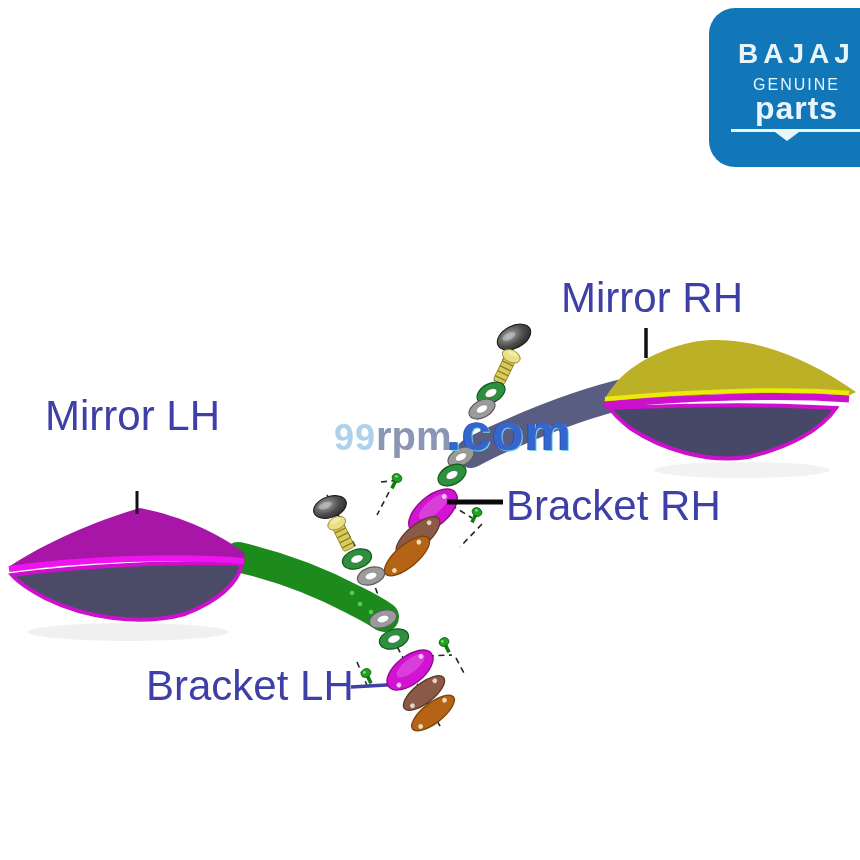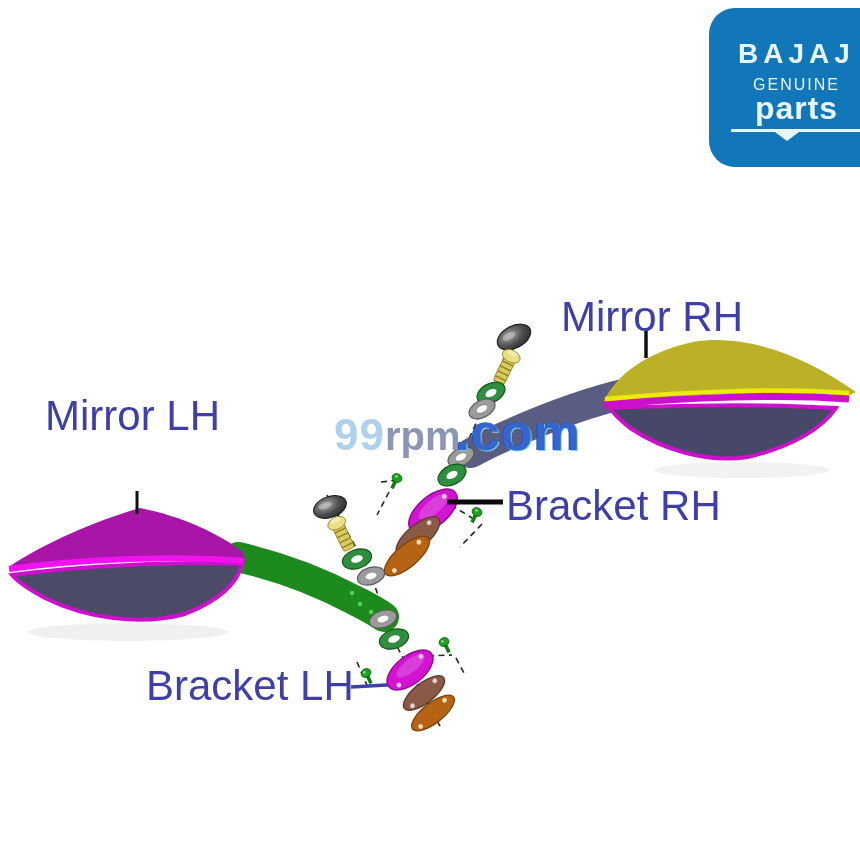--- a/index.html
+++ b/index.html
@@ -2,38 +2,38 @@
 <html><head>
 <meta charset="utf-8">
 <style>
   html,body{margin:0;padding:0;background:#fff;}
   .stage{position:relative;width:860px;height:860px;background:#ffffff;overflow:hidden;
          font-family:"Liberation Sans",sans-serif;}
   .diagram{position:absolute;left:0;top:0;width:860px;height:860px;}
 
   
   .label{position:absolute;font-size:42px;line-height:1.05;color:#3f3fa8;white-space:nowrap;}
-  #lbl-mirror-rh{left:561px;top:295px}
+  #lbl-mirror-rh{left:561px;top:276px}
   #lbl-mirror-lh{left:45px;top:394px}
   #lbl-bracket-rh{left:506px;top:484px}
   #lbl-bracket-lh{left:146px;top:664px}
 
   
   .logo{position:absolute;left:709px;top:8px;width:175px;height:159px;background:#1177b8;
         border-radius:26px;color:#e8f6fc;text-align:center;}
   .logo .brand{margin-top:30px;font-size:28px;font-weight:bold;letter-spacing:5px;}
   .logo .genuine{font-size:16px;letter-spacing:2px;margin-top:6px;}
   .logo .parts{font-size:32px;font-weight:bold;letter-spacing:1px;margin-top:-4px;}
   .logo .rule{width:132px;height:3px;background:#e8f6fc;margin:2px auto 0;}
   .logo .tri{width:0;height:0;border-left:12px solid transparent;border-right:12px solid transparent;
              border-top:9px solid #e8f6fc;margin:0 auto;transform:translateX(-10px);}
 
   
   .watermark{position:absolute;left:334px;top:402px;display:flex;align-items:baseline;}
-  .wm-99{font-size:44px;font-weight:600;color:#aed2ec;letter-spacing:1px;}
+  .wm-99{font-size:36px;font-weight:600;color:#aed2ec;letter-spacing:1px;}
   .wm-rpm{font-size:40px;font-weight:600;color:#8a96b4;}
   .wm-com{font-size:52px;font-weight:bold;color:#3566ce;margin-left:-5px;letter-spacing:1px;
           text-shadow:1px 1px 0 #79d2e2,-1px 0 0 #2a4fb0;}
 </style>
 </head>
 <body>
 
 <div class="stage">
 
   <svg class="diagram" viewBox="0 0 860 860">

